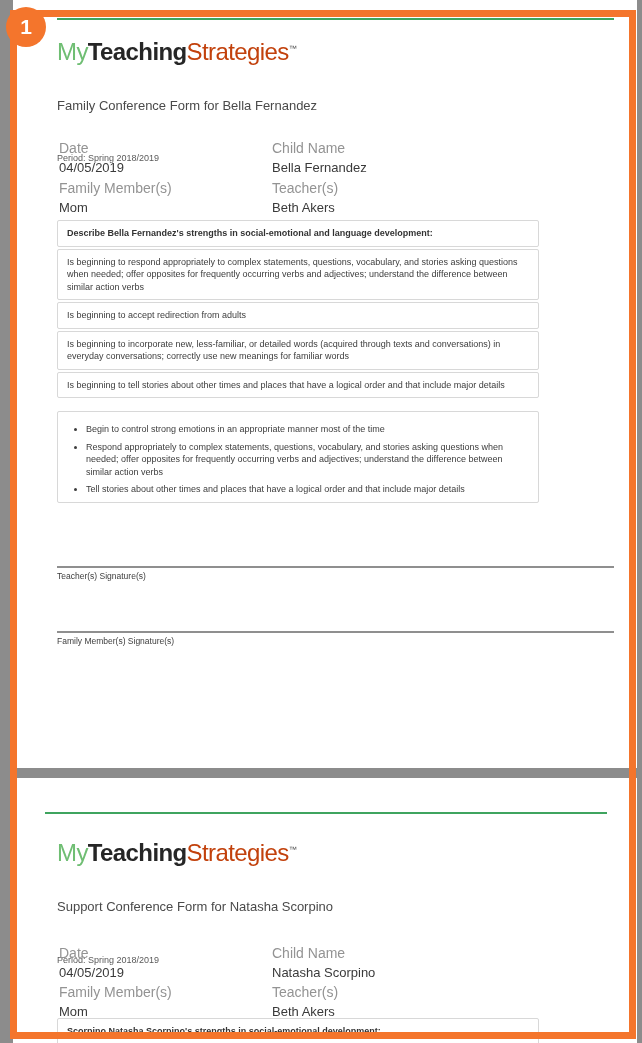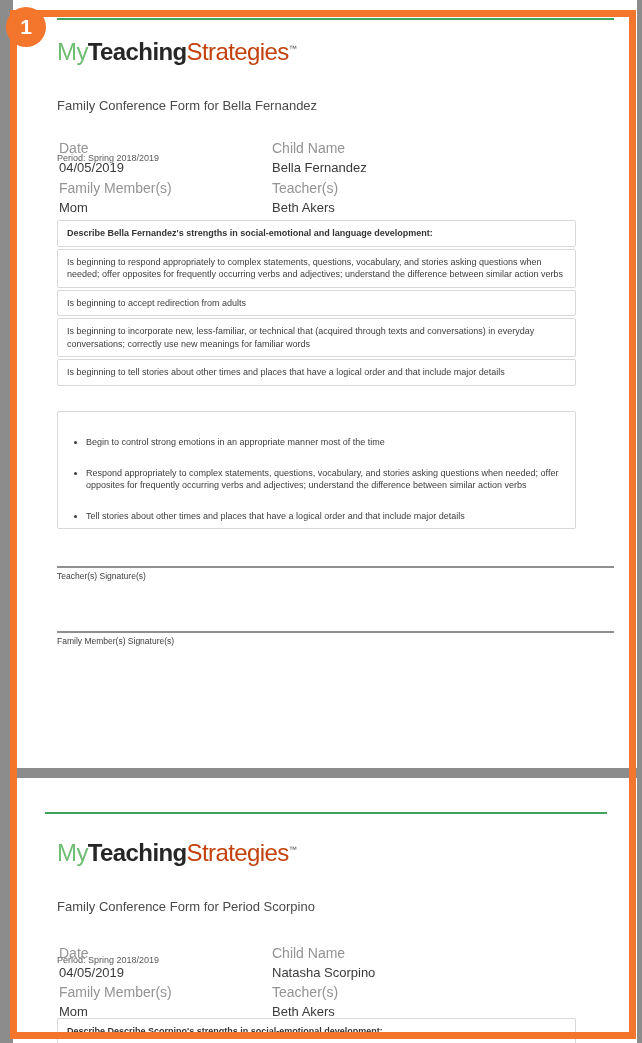--- a/index.html
+++ b/index.html
@@ -42,32 +42,32 @@
   .field .field-value { font-size:13px; color:#3a3a3a; margin-top:4px; }
   .page-1 .f1 { top:140px; left:46px; }
   .page-1 .f2 { top:140px; left:259px; }
   .page-1 .f3 { top:180px; left:46px; }
   .page-1 .f4 { top:180px; left:259px; }
   .page-2 .f1 { top:167px; left:46px; }
   .page-2 .f2 { top:167px; left:259px; }
   .page-2 .f3 { top:206px; left:46px; }
   .page-2 .f4 { top:206px; left:259px; }
 
-  .boxes { position:absolute; left:44px; width:519px; }
+  .boxes { position:absolute; left:44px; width:482px; }
   .page-1 .strengths-section { top:220px; }
   .page-1 .plan-section { top:411px; }
   .page-2 .strengths-section { top:240px; }
   .box {
     border:1px solid #d8d8d8; border-radius:2px; background:#fff;
     padding:6px 9px; margin-bottom:2px;
     font-size:9px; line-height:12.5px; color:#3d3d3d;
   }
   .box.box-header { font-weight:bold; color:#333333; }
   .plan-body ul { margin:1px 0 0 0; padding-left:19px; }
-  .plan-body li { margin-top:18px; }
+  .plan-body li { margin-top:5px; }
 
   .signature { position:absolute; left:44px; width:557px; border-top:2px solid #8f8f8f; padding-top:3px; font-size:8.5px; color:#3d3d3d; }
   .sig-1 { top:566px; }
   .sig-2 { top:631px; }
 
   .annotation-rect {
     position:absolute; left:10px; top:10px; width:626px; height:1029px;
     border:7px solid #f4752c; z-index:10; pointer-events:none;
   }
   .annotation-badge {
@@ -104,21 +104,21 @@
   </div>
   <div class="field f4">
     <div class="field-label">Teacher(s)</div>
     <div class="field-value">Beth Akers</div>
   </div>
 
   <div class="boxes strengths-section">
     <div class="box box-header">Describe Bella Fernandez's strengths in social-emotional and language development:</div>
     <div class="box">Is beginning to respond appropriately to complex statements, questions, vocabulary, and stories asking questions when needed; offer opposites for frequently occurring verbs and adjectives; understand the difference between similar action verbs</div>
     <div class="box">Is beginning to accept redirection from adults</div>
-    <div class="box">Is beginning to incorporate new, less-familiar, or technical that (acquired through texts and conversations) in everyday conversations; correctly use new meanings for familiar words</div>
+    <div class="box">Is beginning to incorporate new, less-familiar, or detailed words (acquired through texts and conversations) in everyday conversations; correctly use new meanings for familiar words</div>
     <div class="box">Is beginning to tell stories about other times and places that have a logical order and that include major details</div>
   </div>
 
   <div class="boxes plan-section">
     <div class="box plan-body">
       <ul>
         <li>Begin to control strong emotions in an appropriate manner most of the time</li>
         <li>Respond appropriately to complex statements, questions, vocabulary, and stories asking questions when needed; offer opposites for frequently occurring verbs and adjectives; understand the difference between similar action verbs</li>
         <li>Tell stories about other times and places that have a logical order and that include major details</li>
       </ul>
@@ -129,39 +129,39 @@
   <div class="signature sig-1">Teacher(s) Signature(s)</div>
 </div>
 
 <div class="page page-2">
   <div class="green-rule"></div>
 
   <div class="logo">
     <span class="my">My</span><span class="teaching">Teaching</span><span class="strategies">Strategies</span><span class="tm">™</span>
   </div>
 
-  <div class="doc-title">Family Conference Form for Period Scorpino</div>
+  <div class="doc-title">Support Conference Form for Natasha Scorpino</div>
   <div class="period">Period: Spring 2018/2019</div>
 
   <div class="field f1">
     <div class="field-label">Date</div>
     <div class="field-value">04/05/2019</div>
   </div>
   <div class="field f2">
     <div class="field-label">Child Name</div>
     <div class="field-value">Natasha Scorpino</div>
   </div>
   <div class="field f3">
     <div class="field-label">Family Member(s)</div>
     <div class="field-value">Mom</div>
   </div>
   <div class="field f4">
     <div class="field-label">Teacher(s)</div>
     <div class="field-value">Beth Akers</div>
   </div>
 
   <div class="boxes strengths-section">
-    <div class="box box-header">Describe Describe Scorpino's strengths in social-emotional development:</div>
+    <div class="box box-header">Scorpino Natasha Scorpino's strengths in social-emotional development:</div>
   </div>
 </div>
 
 <div class="annotation-rect"></div>
 <div class="annotation-badge">1</div>
 
 </body></html>

